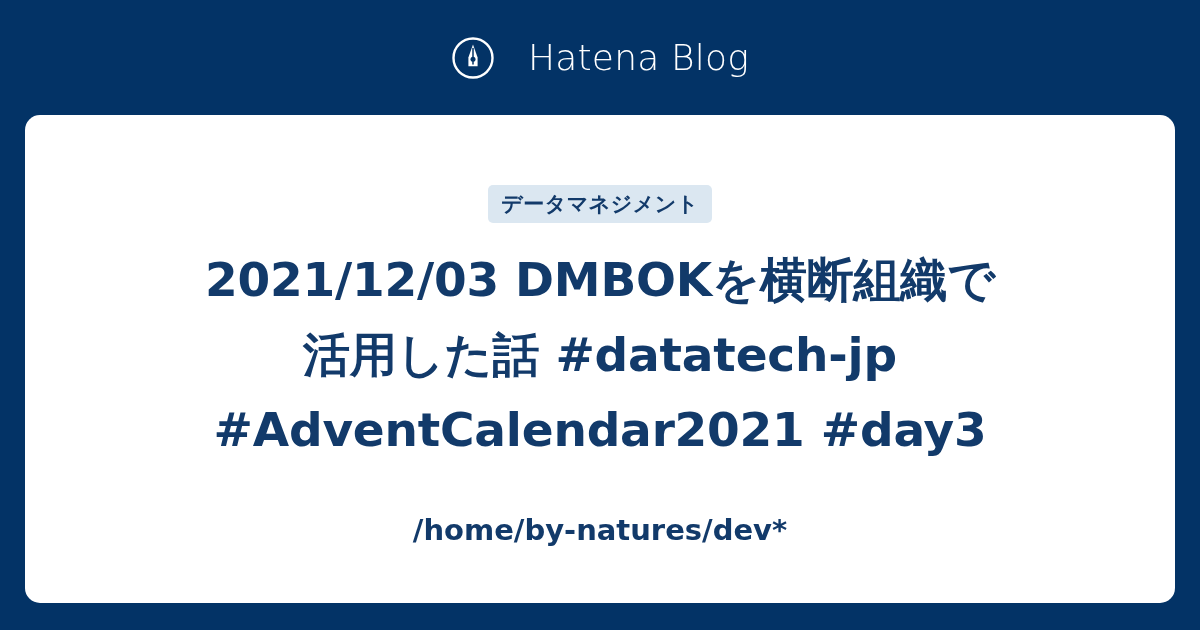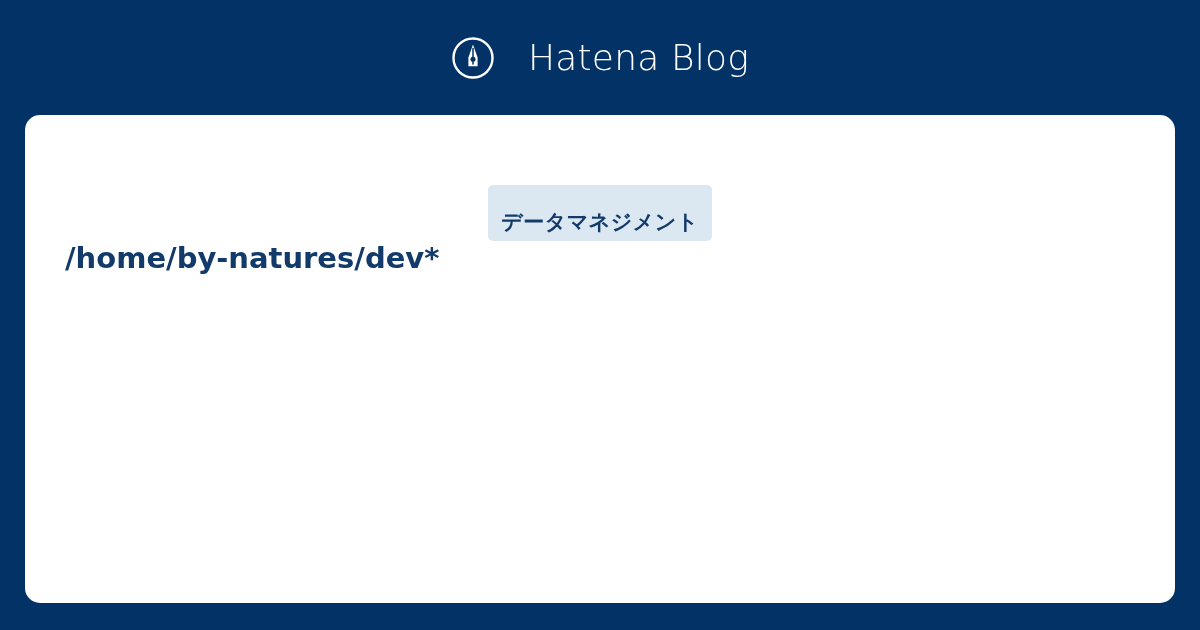--- a/index.html
+++ b/index.html
@@ -79,21 +79,21 @@
     max-width: 1000px;
   }
 
   .tag {
     display: inline-block;
     background: #dbe7f1;
     color: #123a6a;
     font-size: 21px;
     font-weight: bold;
     line-height: 1;
-    padding: 26px 13px 9px 13px;
+    padding: 8px 13px 9px 13px;
     border-radius: 5px;
     white-space: nowrap;
     letter-spacing: 0.5px;
   }
 
   
   .entry-title {
     margin-top: 19px;
     width: 100%;
     text-align: center;
@@ -105,22 +105,23 @@
     font-family: "DejaVu Sans", "Liberation Sans", sans-serif;
   }
 
   .entry-title .tline {
     display: block;
     white-space: nowrap;
   }
 
   
   .blog-name {
+    margin-top: 46px;
     width: 100%;
-    text-align: left;
+    text-align: center;
     color: #123a6a;
     font-size: 29px;
     font-weight: bold;
     line-height: 1.2;
     letter-spacing: 0px;
     font-family: "DejaVu Sans", "Liberation Sans", sans-serif;
   }
 </style>
 </head>
 <body>
@@ -138,18 +139,23 @@
     </span>
     <span class="brand-name">Hatena Blog</span>
   </div>
 
   <div class="card">
 
     <div class="tag-row">
       <span class="tag">データマネジメント</span>
     </div>
 
+    <div class="entry-title">
+      <span class="tline">2021/12/03 DMBOKを横断組織で</span>
+      <span class="tline">活用した話 #datatech-jp</span>
+      <span class="tline">#AdventCalendar2021 #day3</span>
+    </div>
 
     <div class="blog-name">/home/by-natures/dev*</div>
 
   </div>
 
 </div>
 
 </body></html>

